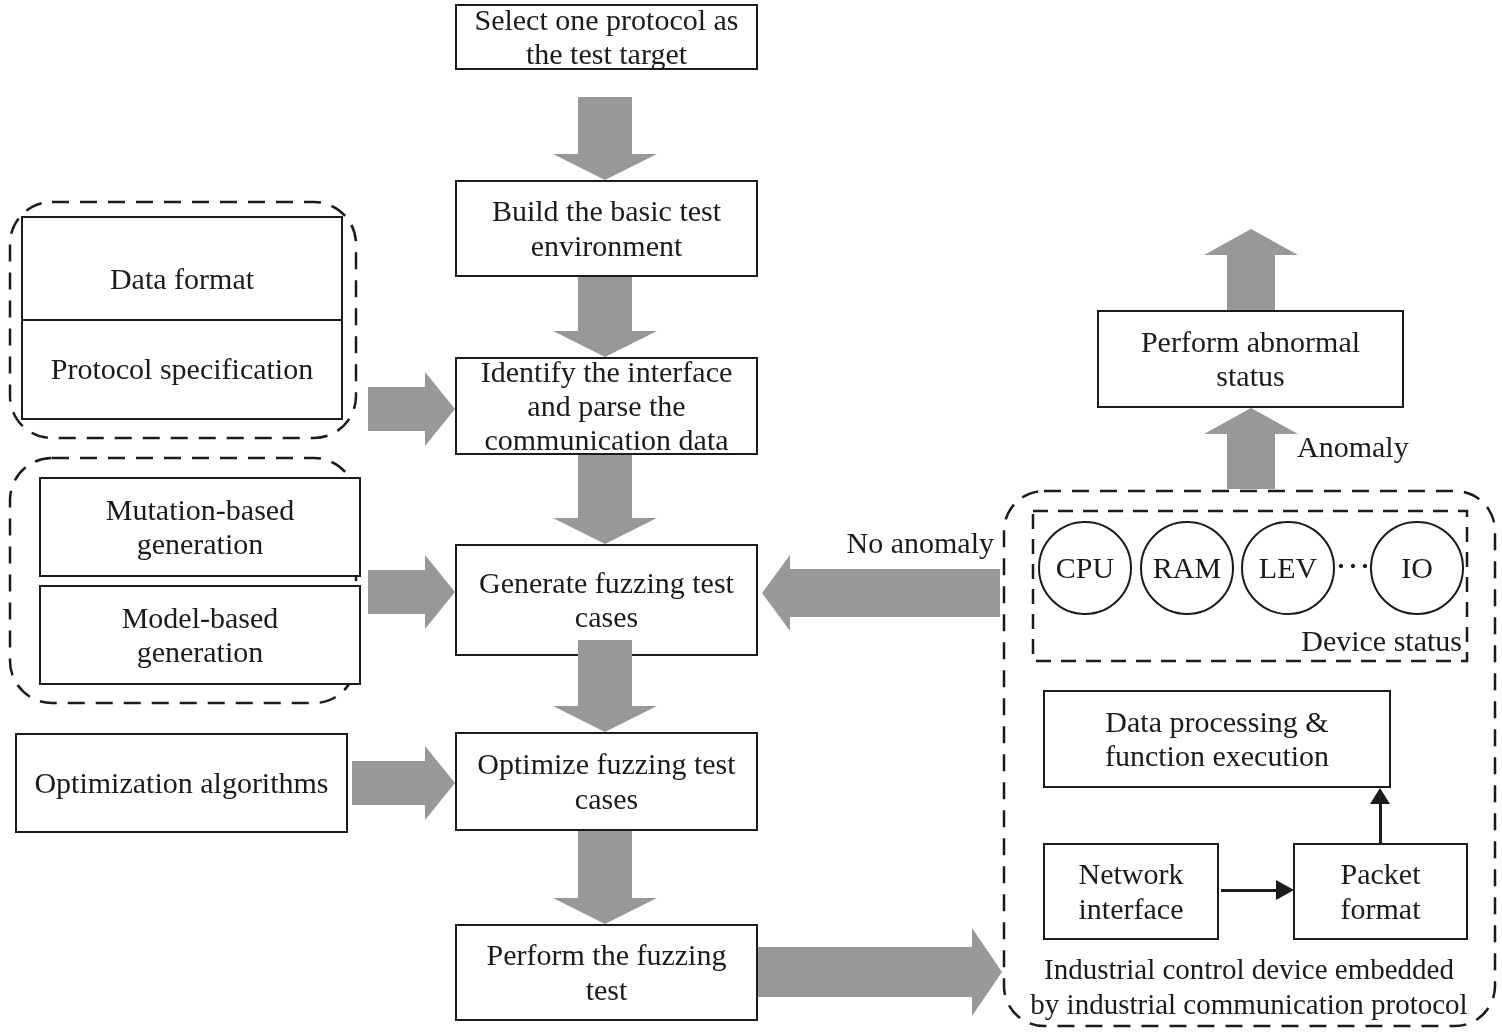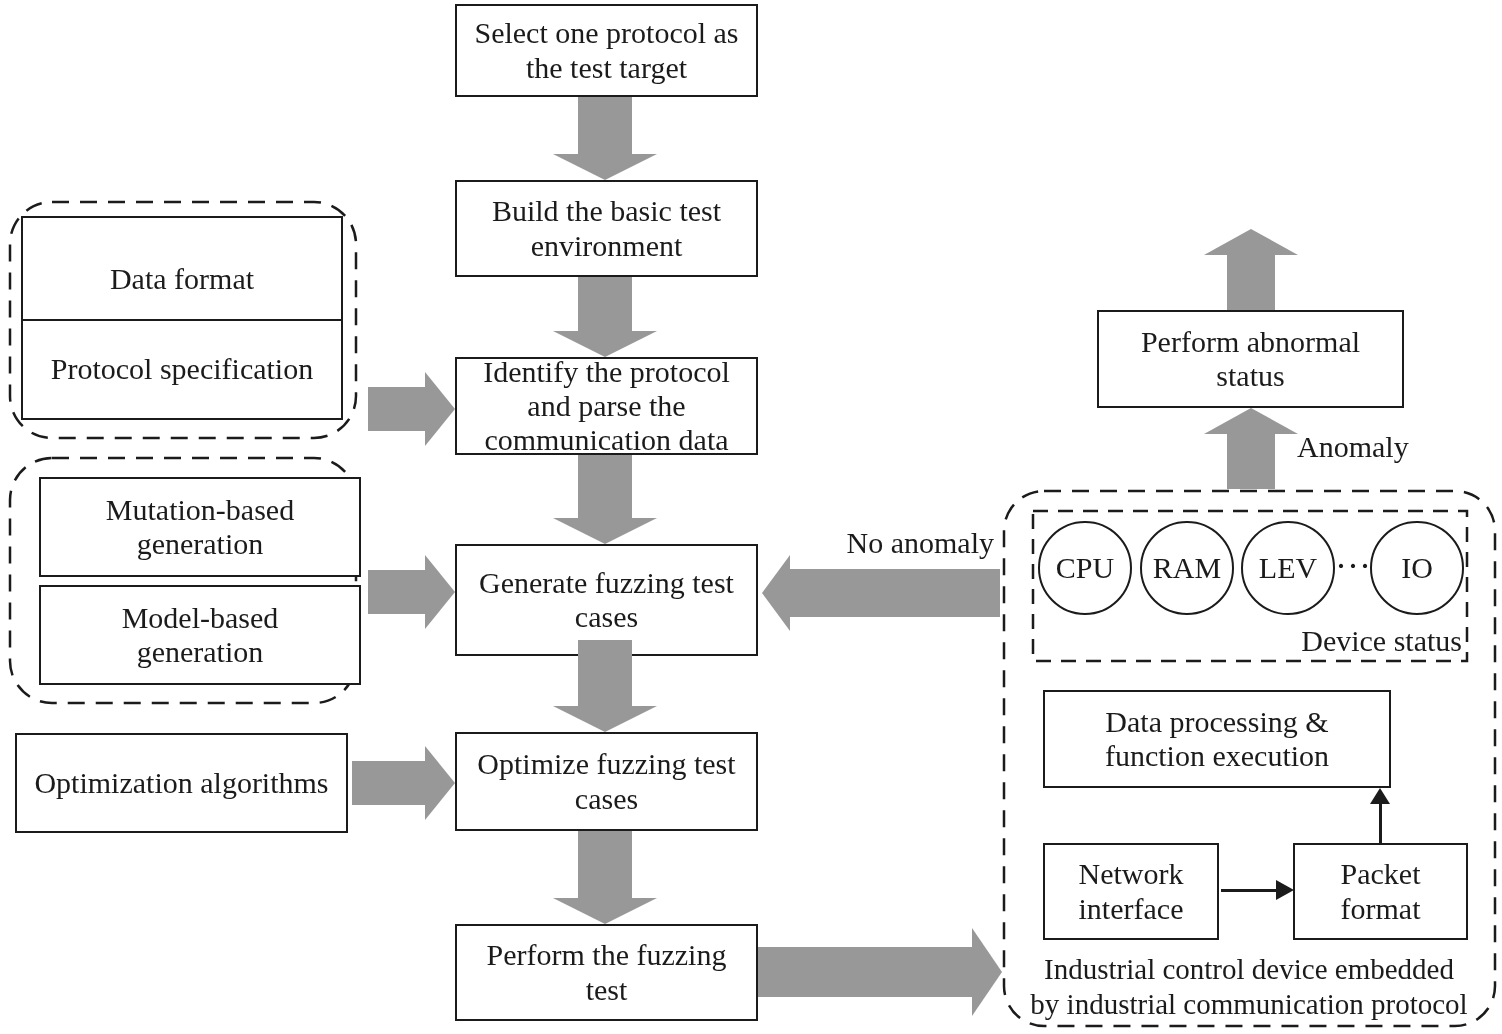--- a/index.html
+++ b/index.html
@@ -48,40 +48,40 @@
     background:var(--bg);display:flex;align-items:center;justify-content:center;font-size:30px;box-sizing:border-box;
   }
   .label{position:absolute;font-size:30px;line-height:1.15;}
   .caption{position:absolute;font-size:29px;line-height:1.2;text-align:center;}
 </style>
 </head>
 <body>
 
 <div class="canvas">
 
-  <div class="box" style="left:455px;top:4px;width:303px;height:93px">
+  <div class="box" style="left:455px;top:4px;width:303px;height:66px">
     <span>Select one protocol as the test target</span>
   </div>
 
   <div class="arrow-v" style="left:553px;top:97px;width:104px;height:83px">
     <div class="shaft"></div>
     <div class="head-down"></div>
   </div>
 
   <div class="box" style="left:455px;top:180px;width:303px;height:97px">
     <span>Build the basic test environment</span>
   </div>
 
   <div class="arrow-v" style="left:553px;top:277px;width:104px;height:80px">
     <div class="shaft"></div>
     <div class="head-down"></div>
   </div>
 
   <div class="box" style="left:455px;top:357px;width:303px;height:98px">
-    <span>Identify the protocol and parse the communication data</span>
+    <span>Identify the interface and parse the communication data</span>
   </div>
 
   <div class="arrow-v" style="left:553px;top:455px;width:104px;height:89px">
     <div class="shaft"></div>
     <div class="head-down"></div>
   </div>
 
   <div class="box" style="left:455px;top:544px;width:303px;height:112px">
     <span>Generate fuzzing test cases</span>
   </div>

